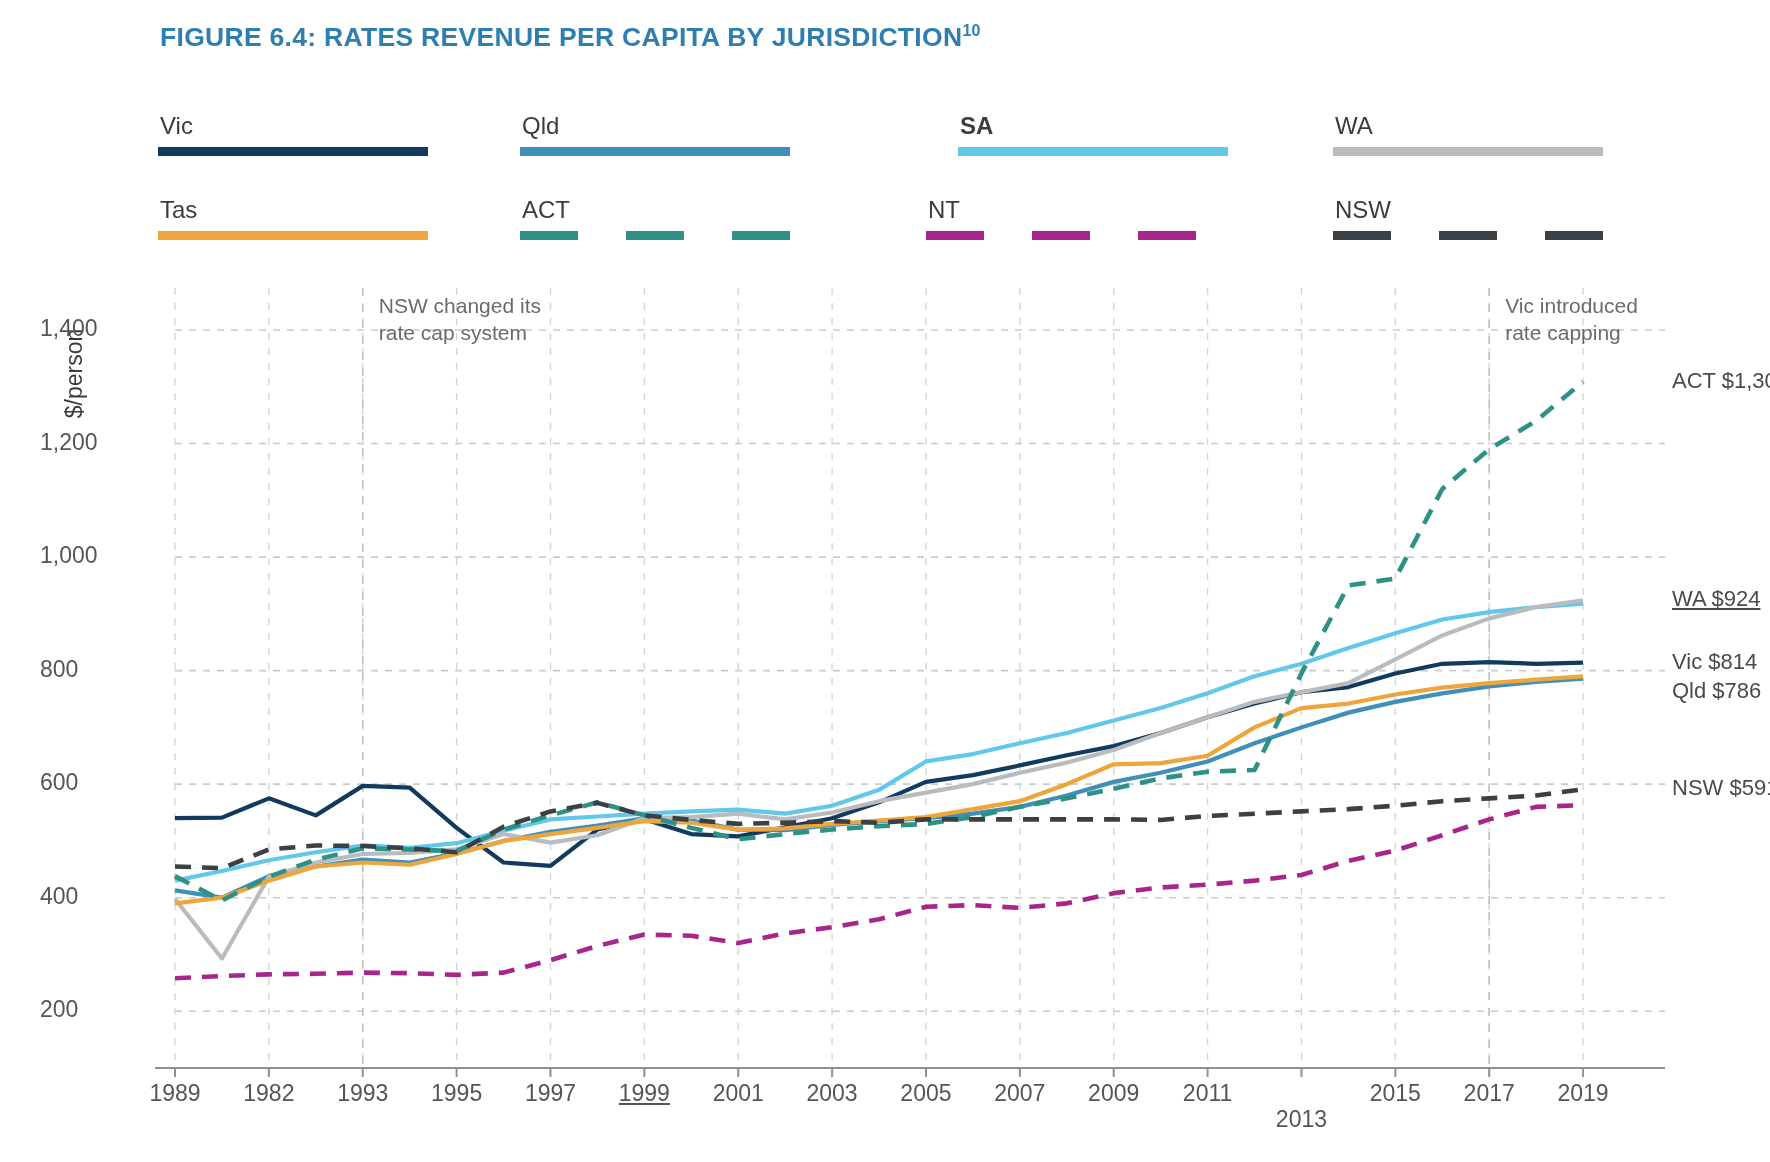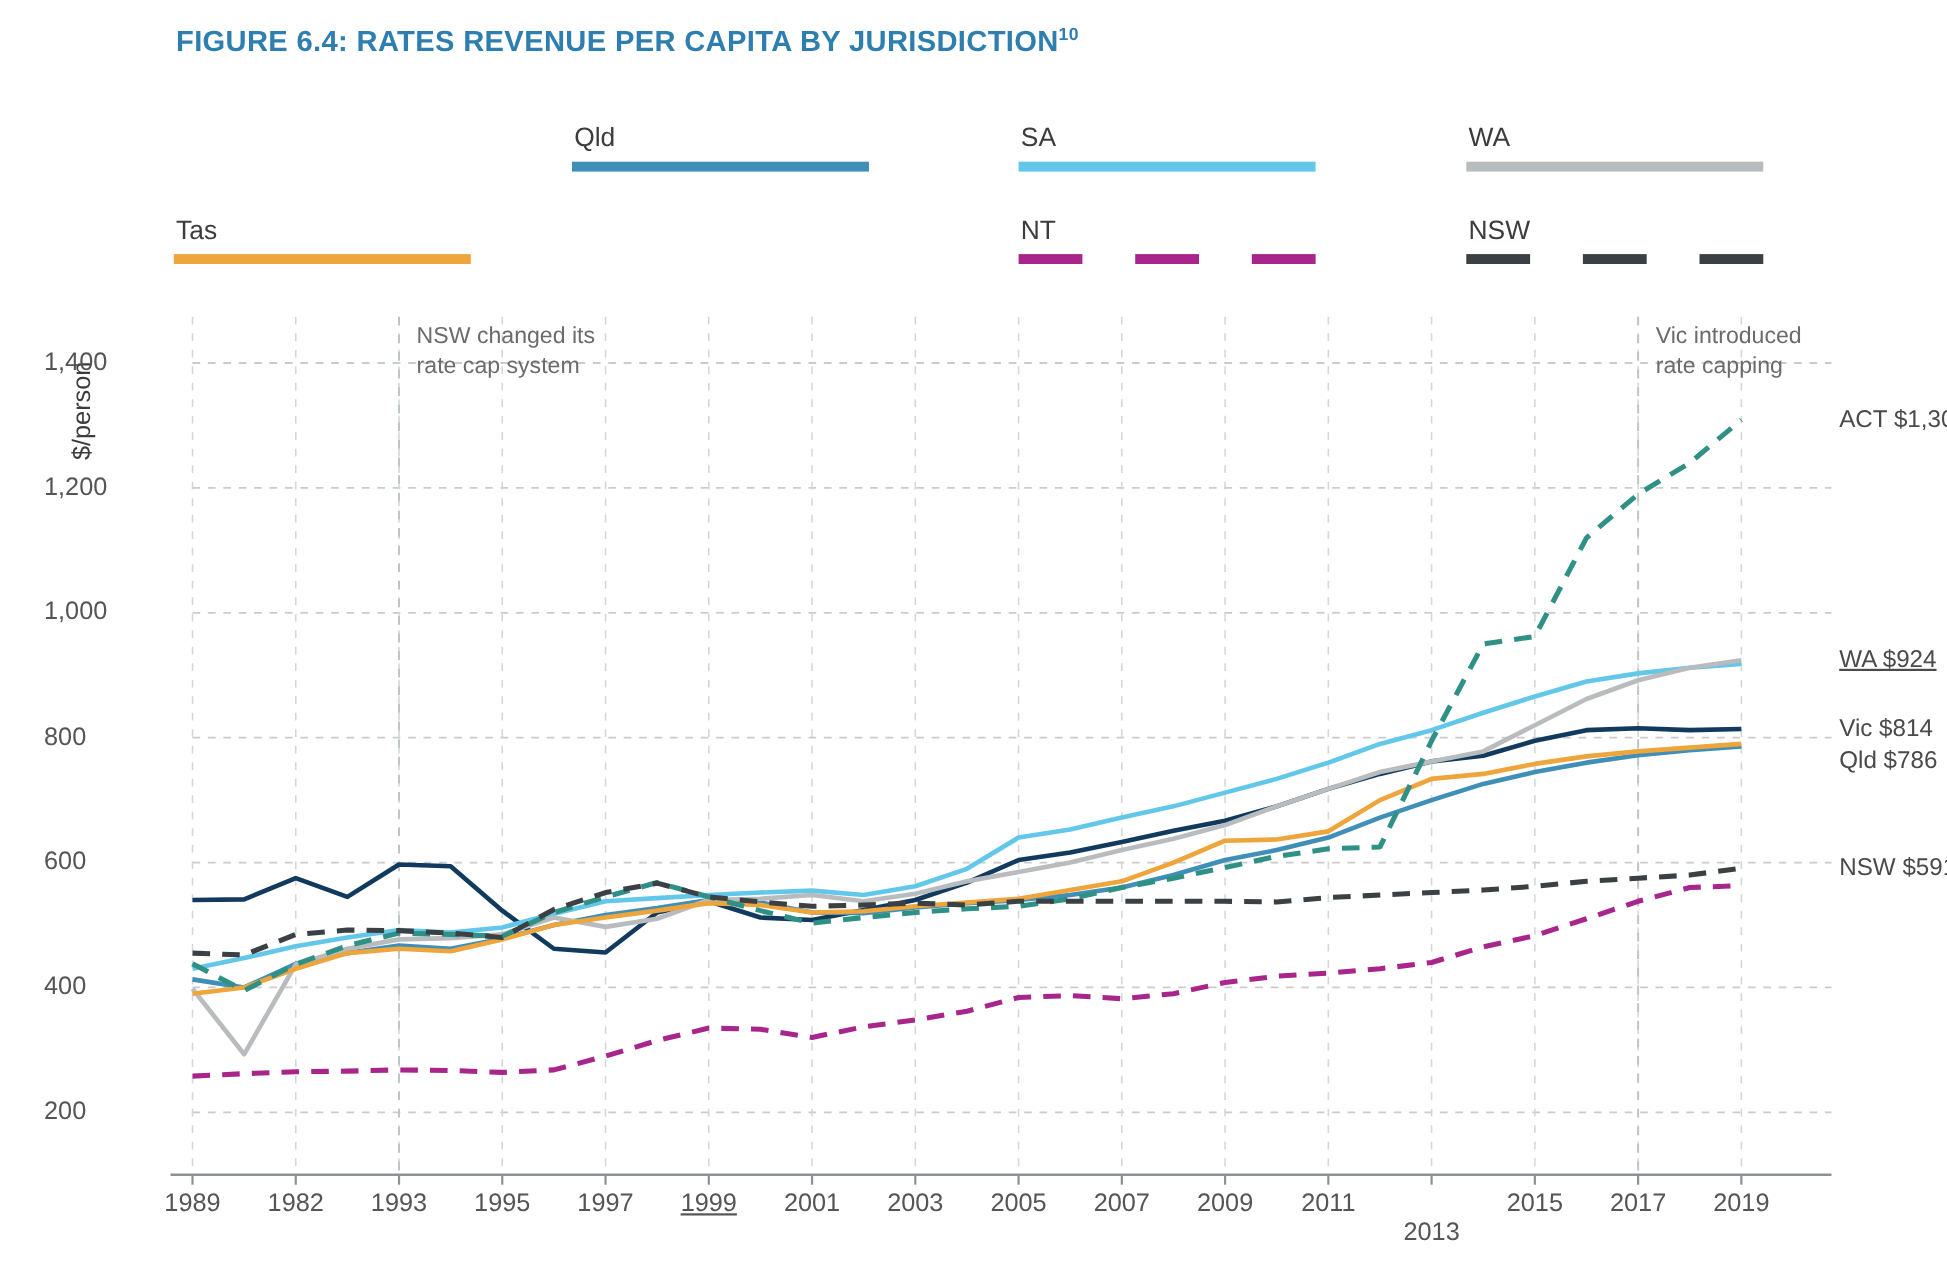--- a/index.html
+++ b/index.html
@@ -132,43 +132,57 @@
 <body>
 
 <div id="page">
 
   <div id="chart-title">
     <span>FIGURE 6.4: RATES REVENUE PER CAPITA BY JURISDICTION</span><span class="sup">10</span>
   </div>
 
   <div id="legend">
 
+    <div class="legend-item" style="left:0px; top:0px;">
+      <div class="legend-label">Vic</div>
+      <div class="legend-swatch solid">
+          <span style="background:#123a5e"></span>
+        </div>
+    </div>
     <div class="legend-item" style="left:362px; top:0px;">
       <div class="legend-label">Qld</div>
       <div class="legend-swatch solid">
           <span style="background:#3f8fb8"></span>
         </div>
     </div>
-    <div class="legend-item" style="left:768px; top:0px;">
+    <div class="legend-item" style="left:800px; top:0px;font-weight:bold;">
       <div class="legend-label">SA</div>
       <div class="legend-swatch solid">
           <span style="background:#63c7ea"></span>
         </div>
     </div>
     <div class="legend-item" style="left:1175px; top:0px;">
       <div class="legend-label">WA</div>
       <div class="legend-swatch solid">
           <span style="background:#b9bcbe"></span>
         </div>
     </div>
 
     <div class="legend-item" style="left:0px; top:84px;">
       <div class="legend-label">Tas</div>
       <div class="legend-swatch solid">
           <span style="background:#eda53c"></span>
+        </div>
+    </div>
+    <div class="legend-item" style="left:362px; top:84px;">
+      <div class="legend-label">ACT</div>
+      <div class="legend-swatch dashed">
+          <span style="background:#2f9185"></span>
+          <span style="background:#2f9185"></span>
+          <span style="background:#2f9185"></span>
         </div>
     </div>
     <div class="legend-item" style="left:768px; top:84px;">
       <div class="legend-label">NT</div>
       <div class="legend-swatch dashed">
           <span style="background:#a8268b"></span>
           <span style="background:#a8268b"></span>
           <span style="background:#a8268b"></span>
         </div>
     </div>

